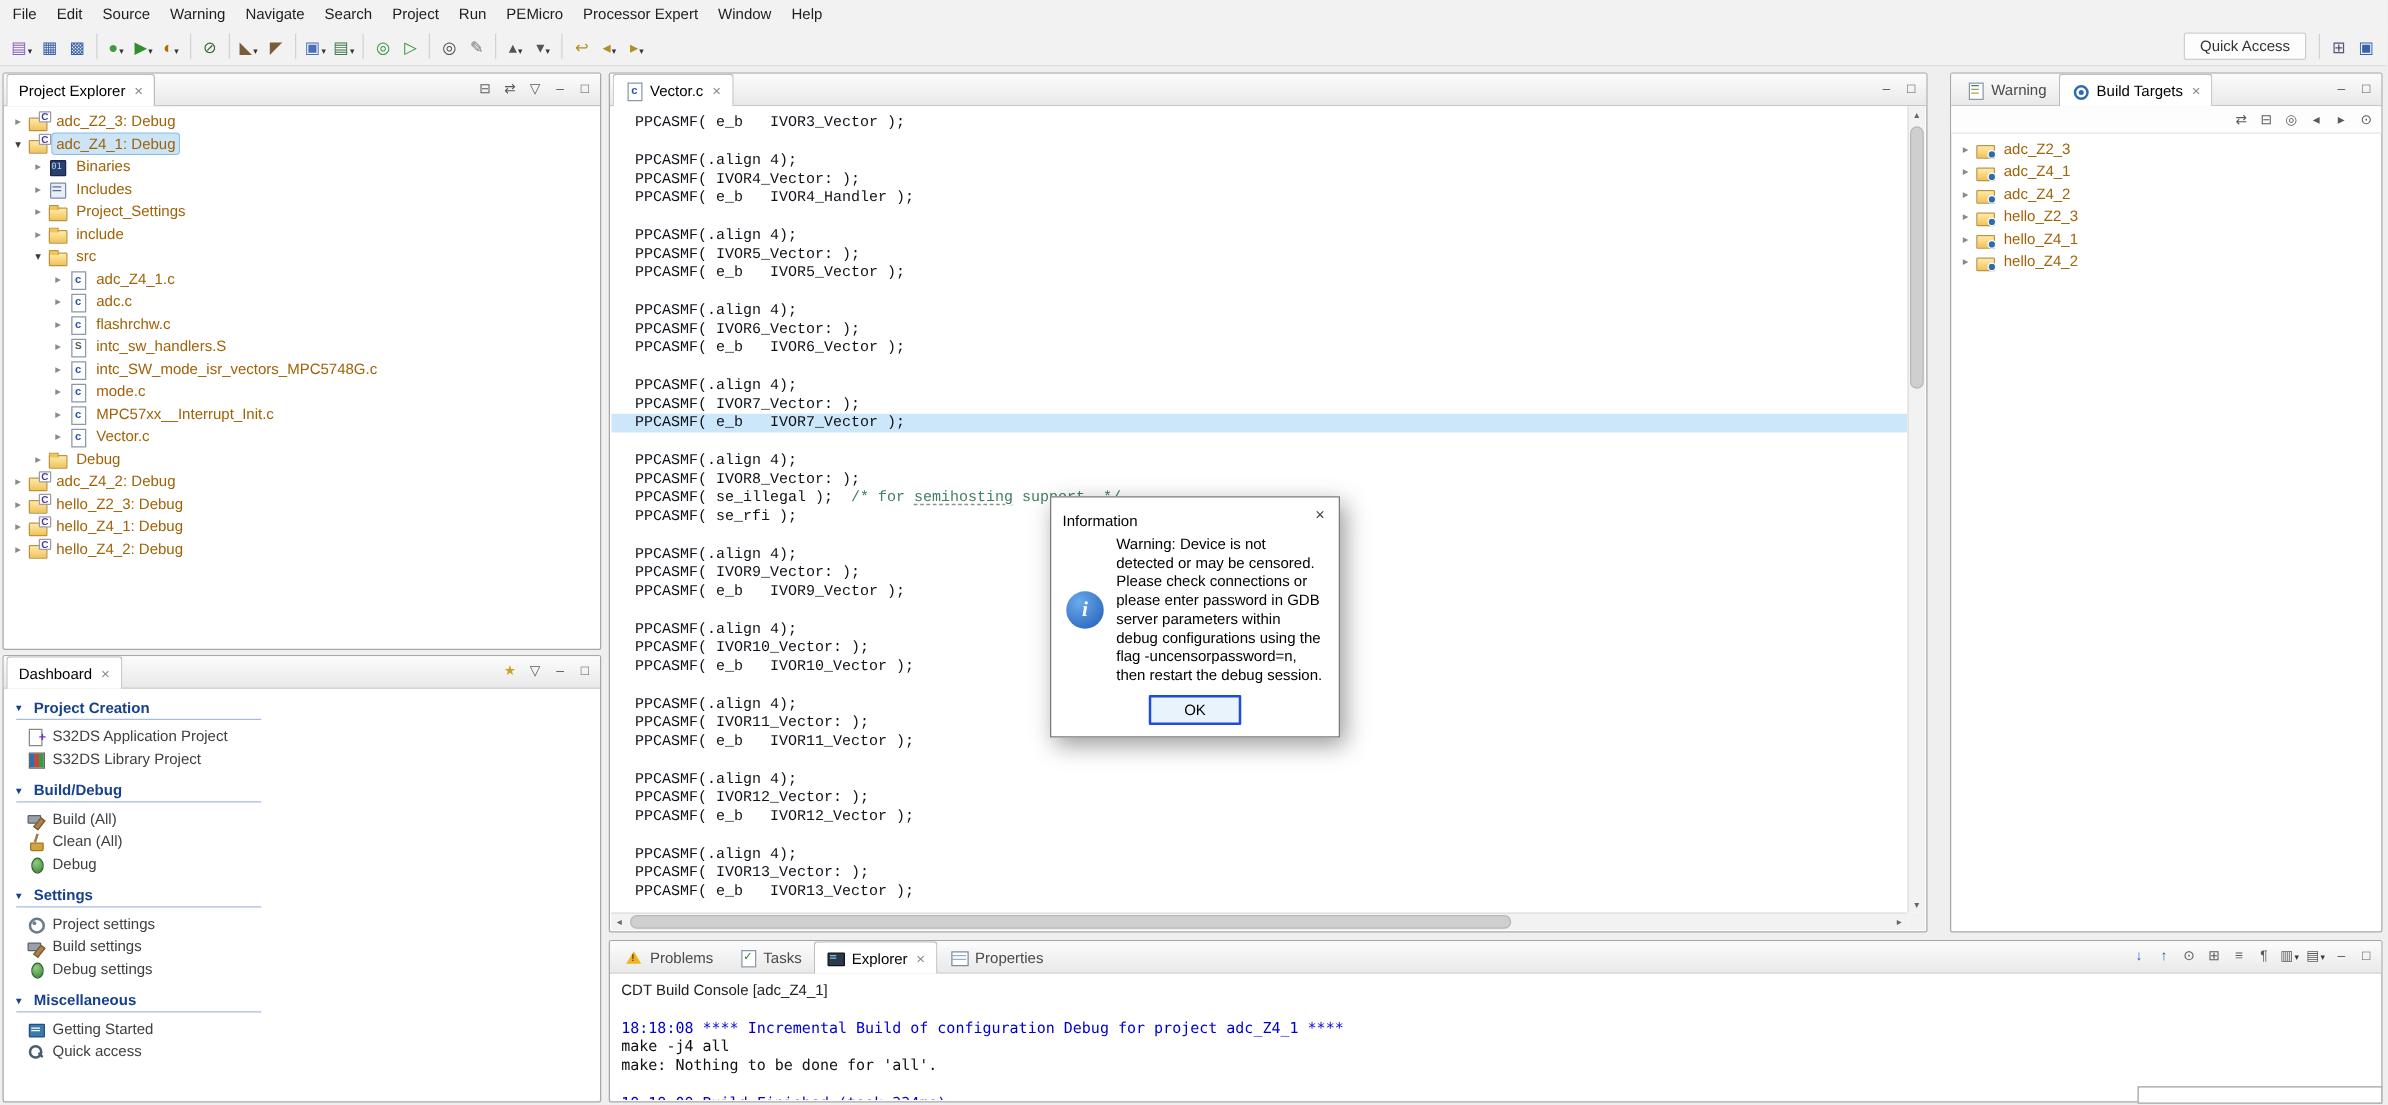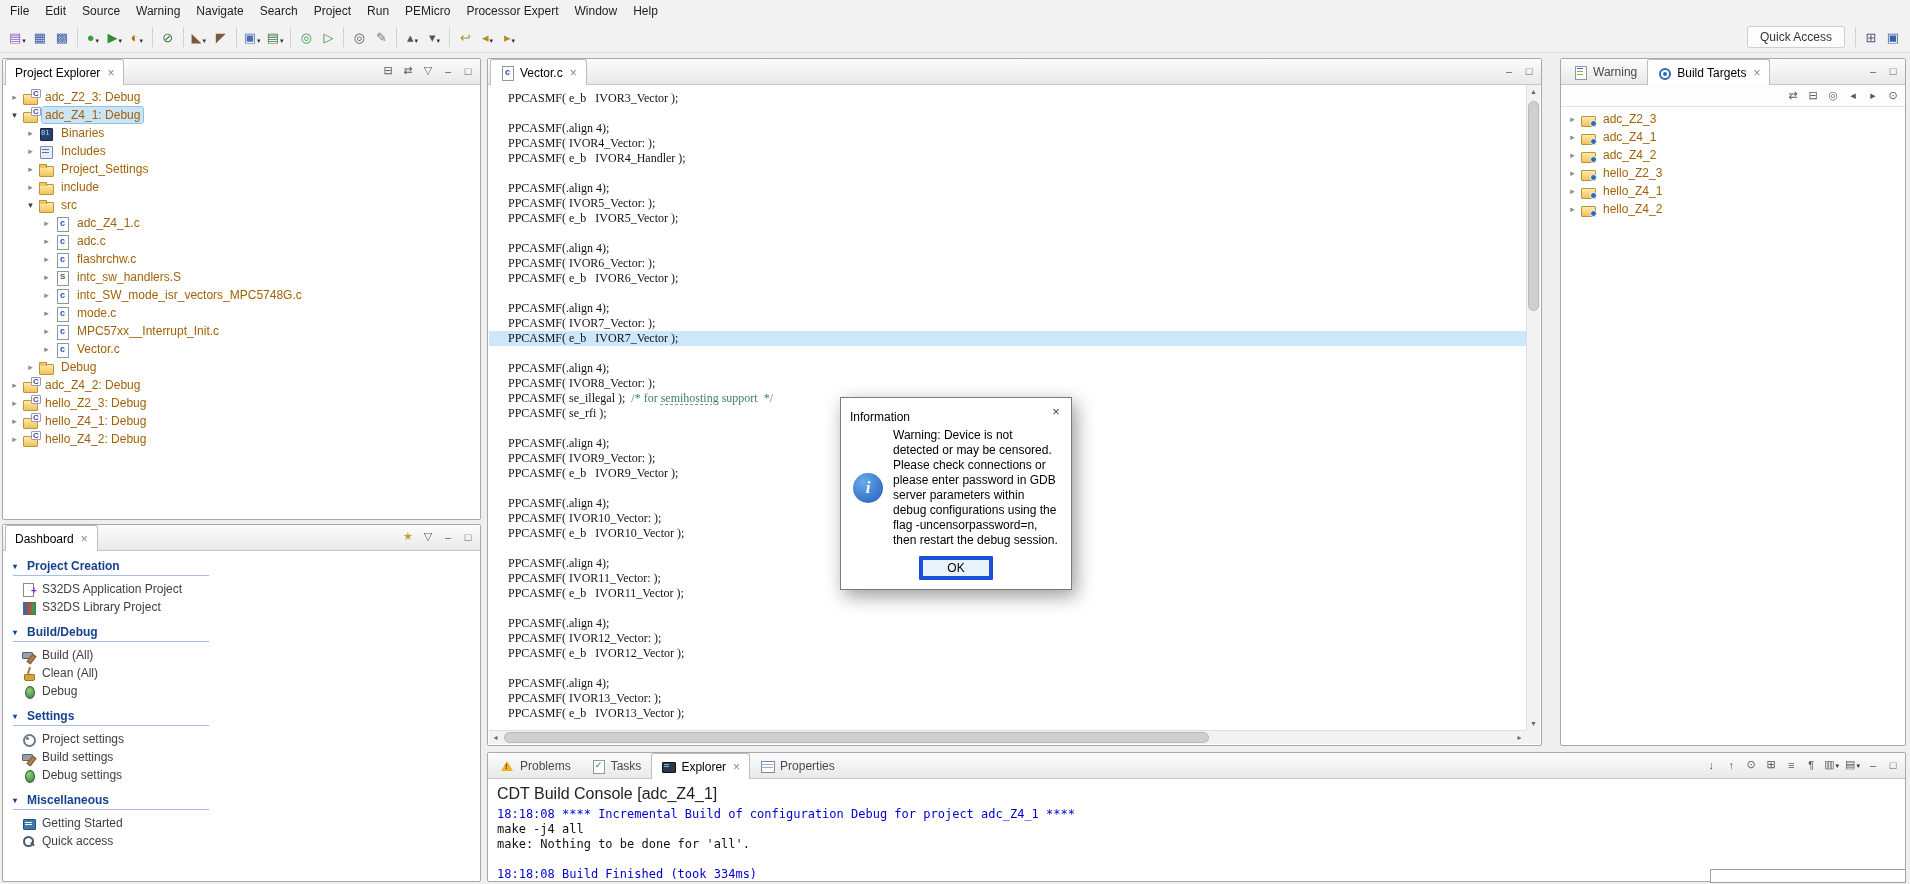--- a/index.html
+++ b/index.html
@@ -94,60 +94,60 @@
 .mi-properties::before{left:1px;top:2px;width:12px;height:10px;background:#fff;border:1px solid #7a8aa0}
 .mi-properties::after{left:1px;top:5px;width:12px;height:1px;background:#9ab0c8;box-shadow:0 3px 0 #9ab0c8}
 .mi-outline::before{left:2px;top:1px;width:10px;height:12px;background:#fff;border:1px solid #8a98a8}
 .mi-outline::after{left:4px;top:3px;width:6px;height:1px;background:#4a6fb5;box-shadow:0 3px 0 #7ab05a,0 6px 0 #c49a3a}
 .mi-build-targets::before{left:2px;top:2px;width:8px;height:8px;border:2px solid #2b6cb0;border-radius:50%}
 .mi-build-targets::after{left:6px;top:6px;width:4px;height:4px;background:#2b6cb0;border-radius:50%}
 .mi-cfile::before{left:2px;top:0;width:10px;height:13px;background:#fff;border:1px solid #8a98a8}
 .mi-cfile::after{content:"c";left:5px;top:1px;font-size:9px;font-weight:bold;color:#2a52be}
 
 
-.code{position:absolute;left:1px;top:26px;right:15px;bottom:15px;overflow:hidden;font-family:Liberation Serif, serif;font-size:12px;color:#101018;padding-top:6px;background:#fff}
+.code{position:absolute;left:1px;top:26px;right:15px;bottom:15px;overflow:hidden;font-family:Liberation Mono, monospace;font-size:12px;color:#101018;padding-top:6px;background:#fff}
 .cline{height:15px;line-height:15px;padding-left:19px;white-space:pre}
 .cline.hl{background:#cde7fa}
 .tok-comment{color:#3f7f5f}
 .misspell{text-decoration:underline dashed #909090;text-underline-offset:2px}
 
 .vsb{position:absolute;top:26px;right:1px;bottom:15px;width:14px;background:#f2f2f2;border-left:1px solid #ddd}
 .hsb{position:absolute;left:1px;right:15px;bottom:1px;height:14px;background:#f2f2f2;border-top:1px solid #ddd}
 .sbtn{position:absolute;width:13px;height:13px;font-size:8px;color:#666;display:flex;align-items:center;justify-content:center}
 .sbtn.top{top:0;left:0}
 .sbtn.bottom{bottom:0;left:0}
 .sbtn.left{left:0;top:0}
 .sbtn.right{right:0;top:0}
 .vthumb{position:absolute;left:1px;right:1px;top:16px;height:210px;background:#cfcfcf;border:1px solid #b8b8b8;border-radius:6px}
 .hthumb{position:absolute;top:1px;bottom:1px;left:15px;width:68%;background:#cfcfcf;border:1px solid #b8b8b8;border-radius:6px}
 .sb-corner{position:absolute;right:1px;bottom:1px;width:14px;height:14px;background:#f2f2f2}
 
 
 .console-body{position:absolute;left:1px;right:1px;top:26px;bottom:1px;background:#fff;overflow:hidden;padding:6px 8px 0}
-.con-title{font-size:16px;color:#222;margin-bottom:4px}
+.con-title{font-size:12px;color:#222;margin-bottom:16px}
 .con-line{font-family:"DejaVu Sans Mono",monospace;font-size:12px;height:15px;line-height:15px;white-space:pre;color:#111}
 .con-info{color:#0000cc}
 
 
 .rp-toolbar{height:22px;border-bottom:1px solid #e4e4e4;position:relative;background:#fdfdfd}
 .rp-toolbar .vicons{top:1px}
 
 
 .status-box{position:absolute;left:1710px;top:869px;width:196px;height:14px;background:#fff;border:1px solid #a0a0a0;z-index:5}
 
 
 .dialog{position:absolute;left:840px;top:397px;width:232px;height:193px;background:#fff;border:1px solid #7a7a7a;box-shadow:4px 6px 18px rgba(0,0,0,.4);z-index:50;font-size:12px}
 .dlg-title{height:26px;display:flex;align-items:flex-end;padding-left:9px;color:#000}
 .dlg-close{position:absolute;right:0;top:0;width:30px;height:26px;display:flex;align-items:center;justify-content:center;font-size:13px;color:#444;cursor:default}
 .dlg-body{display:flex;gap:10px;padding:4px 10px 0 12px;align-items:center}
 .info-icon{width:30px;height:30px;flex:none;border-radius:50%;background:radial-gradient(circle at 35% 30%,#6aabec,#1f5bb5);position:relative}
 .info-icon::before{content:"i";position:absolute;left:0;top:0;width:100%;height:100%;display:flex;align-items:center;justify-content:center;color:#fff;font-family:"Liberation Serif",serif;font-style:italic;font-weight:bold;font-size:17px}
 .dlg-msg{line-height:15px;color:#000}
 .dlg-actions{position:absolute;left:0;right:0;bottom:9px;display:flex;justify-content:center}
-.ok-btn{width:74px;height:24px;background:#e9f3fc;border:4px solid #1d4ed8;border-radius:1px;font-size:12px;color:#000;font-family:inherit}
+.ok-btn{width:74px;height:24px;background:#e9f3fc;border:2px solid #1d4ed8;border-radius:1px;font-size:12px;color:#000;font-family:inherit}
 </style>
 </head>
 <body>
 
 <div class="menubar">
     <span class="menu-item">File</span>
     <span class="menu-item">Edit</span>
     <span class="menu-item">Source</span>
     <span class="menu-item">Warning</span>
     <span class="menu-item">Navigate</span>

